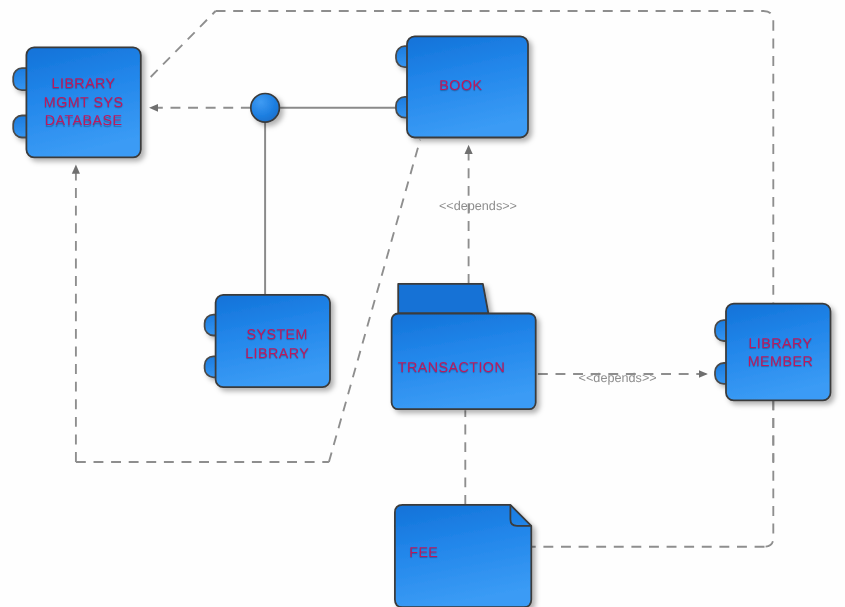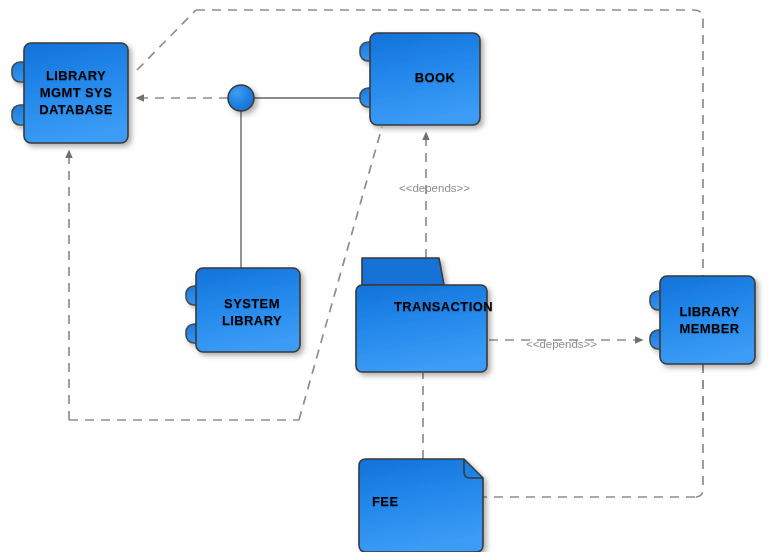--- a/index.html
+++ b/index.html
@@ -21,22 +21,22 @@
   #canvas svg.layer {
     position: absolute;
     left: 0;
     top: 0;
     width: 768px;
     height: 552px;
   }
   .node-label {
     position: absolute;
     pointer-events: none;
-    color: #000000;
-    font-weight: bold;
+    color: #be185d;
+    font-weight: normal;
     font-size: 13px;
     letter-spacing: 0.4px;
     line-height: 1.32;
     text-align: center;
     text-shadow: 0 1px 1px rgba(0,0,0,0.28);
     white-space: pre-line;
   }
   .edge-label {
     position: absolute;
     pointer-events: none;
@@ -146,26 +146,26 @@
 
     <g filter="url(#nodeShadow)">
       <circle cx="241" cy="98" r="13" fill="url(#ballGrad)" stroke="#3a3a3a" stroke-width="1.5"></circle>
     </g>
   </svg>
 
   <div class="node-label" style="left:24px; top:67px; width:104px;">LIBRARY
 MGMT SYS
 DATABASE</div>
 
-  <div class="node-label" style="left:370px; top:69px; width:130px;">BOOK</div>
+  <div class="node-label" style="left:354px; top:69px; width:130px;">BOOK</div>
 
   <div class="node-label" style="left:200px; top:295px; width:104px;">SYSTEM
 LIBRARY</div>
 
-  <div class="node-label" style="left:356px; top:298px; width:109px;padding-left:33px;">TRANSACTION</div>
+  <div class="node-label" style="left:356px; top:325px; width:109px;">TRANSACTION</div>
 
   <div class="node-label" style="left:662px; top:303px; width:95px;">LIBRARY
 MEMBER</div>
 
   <div class="node-label" style="left:359px; top:493px; width:60px; text-align:left; padding-left:13px;">FEE</div>
 
   <div class="edge-label" style="left:383px; top:182px;">&lt;&lt;depends&gt;&gt;</div>
 
   <div class="edge-label" style="left:510px; top:338px;">&lt;&lt;depends&gt;&gt;</div>
 

